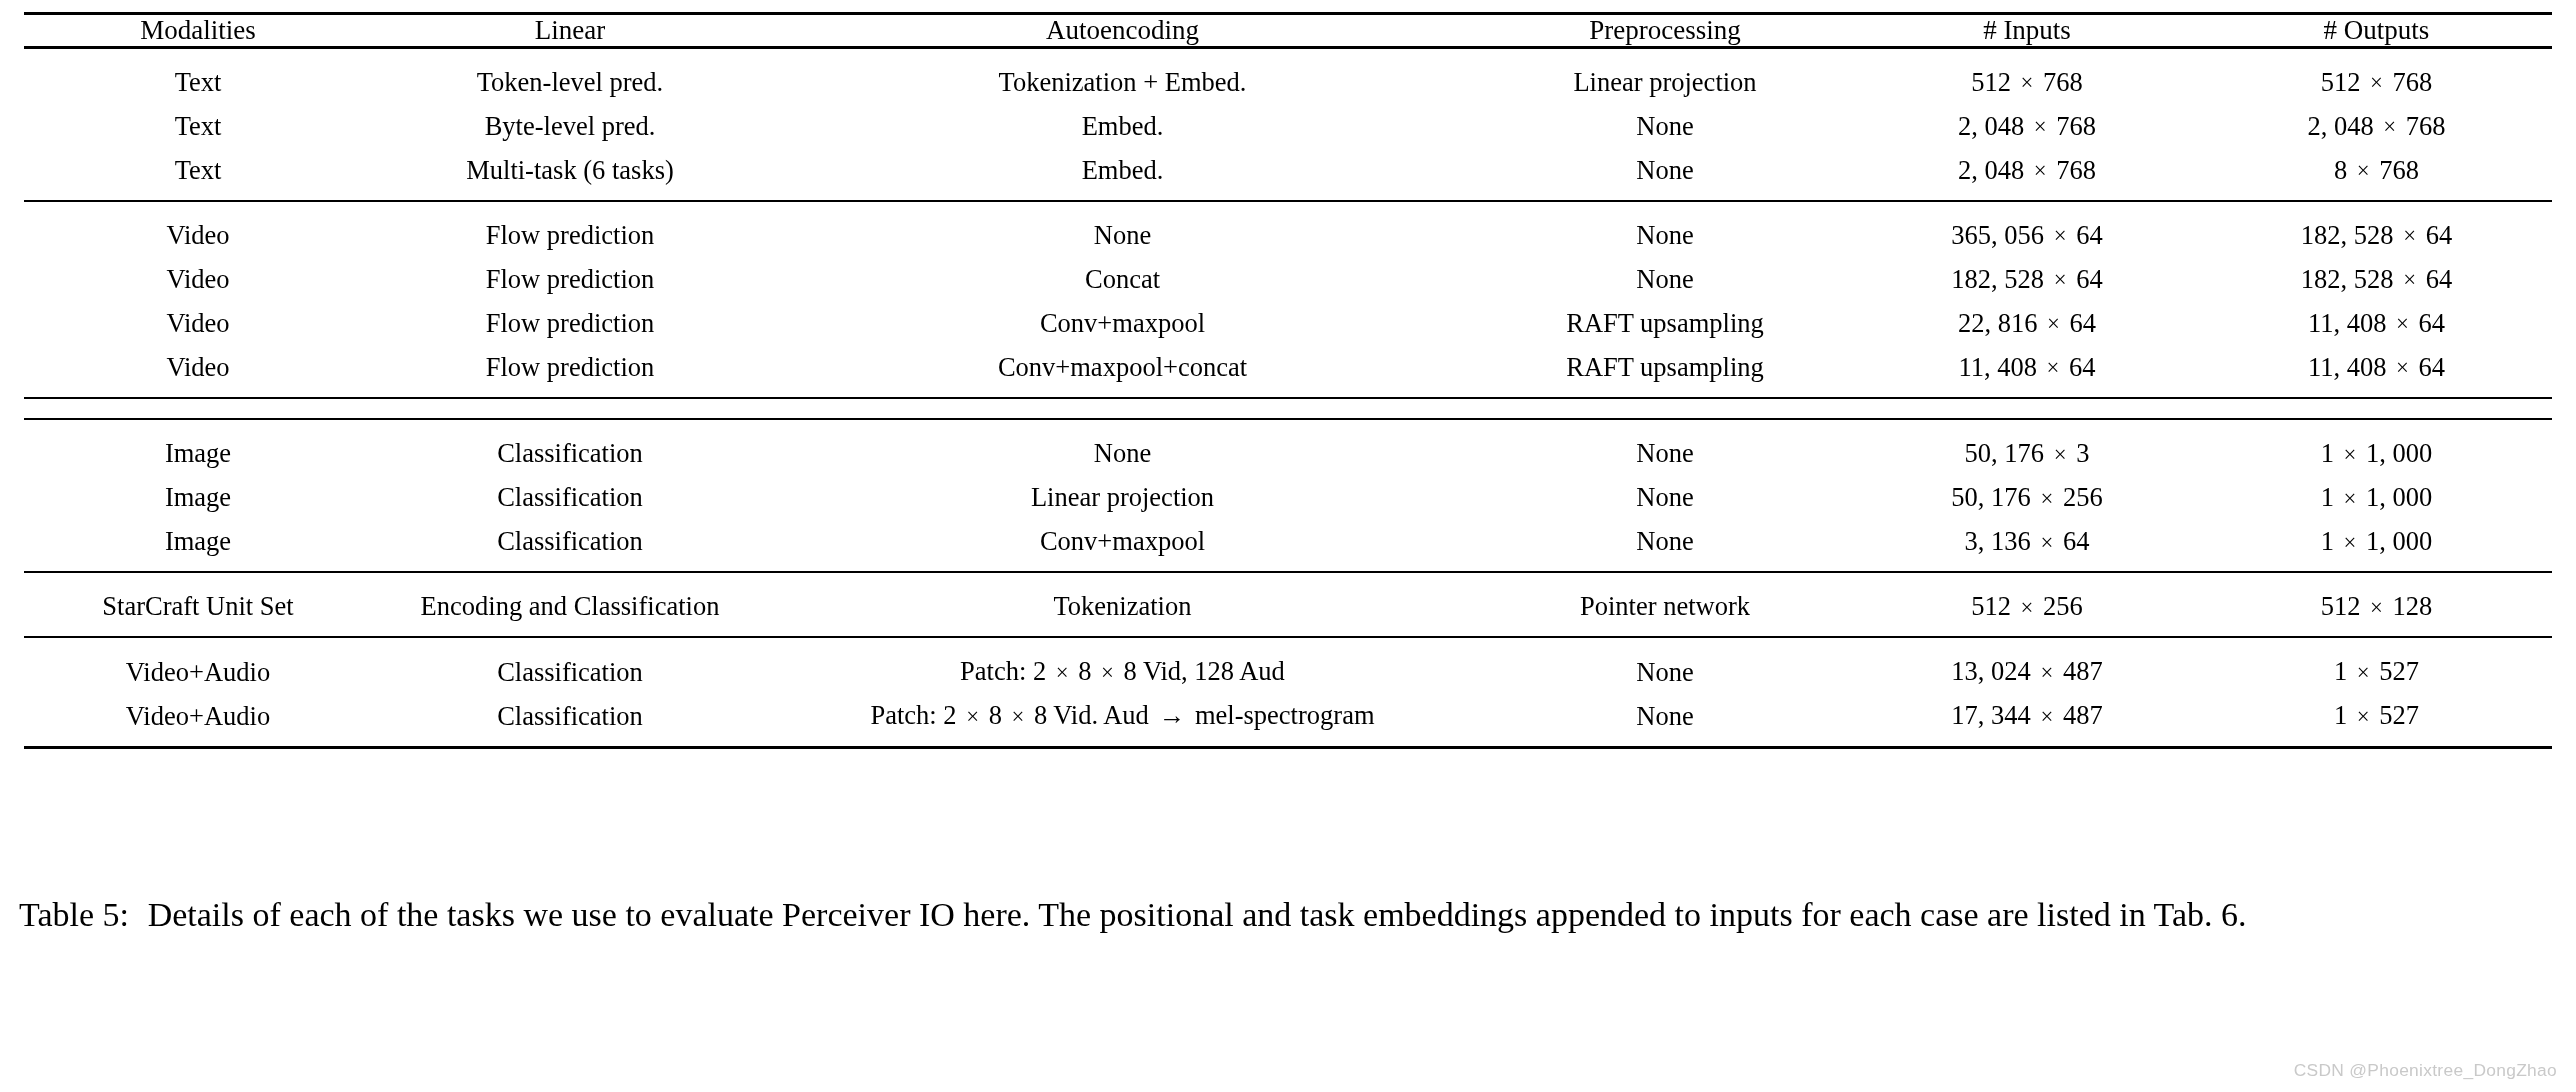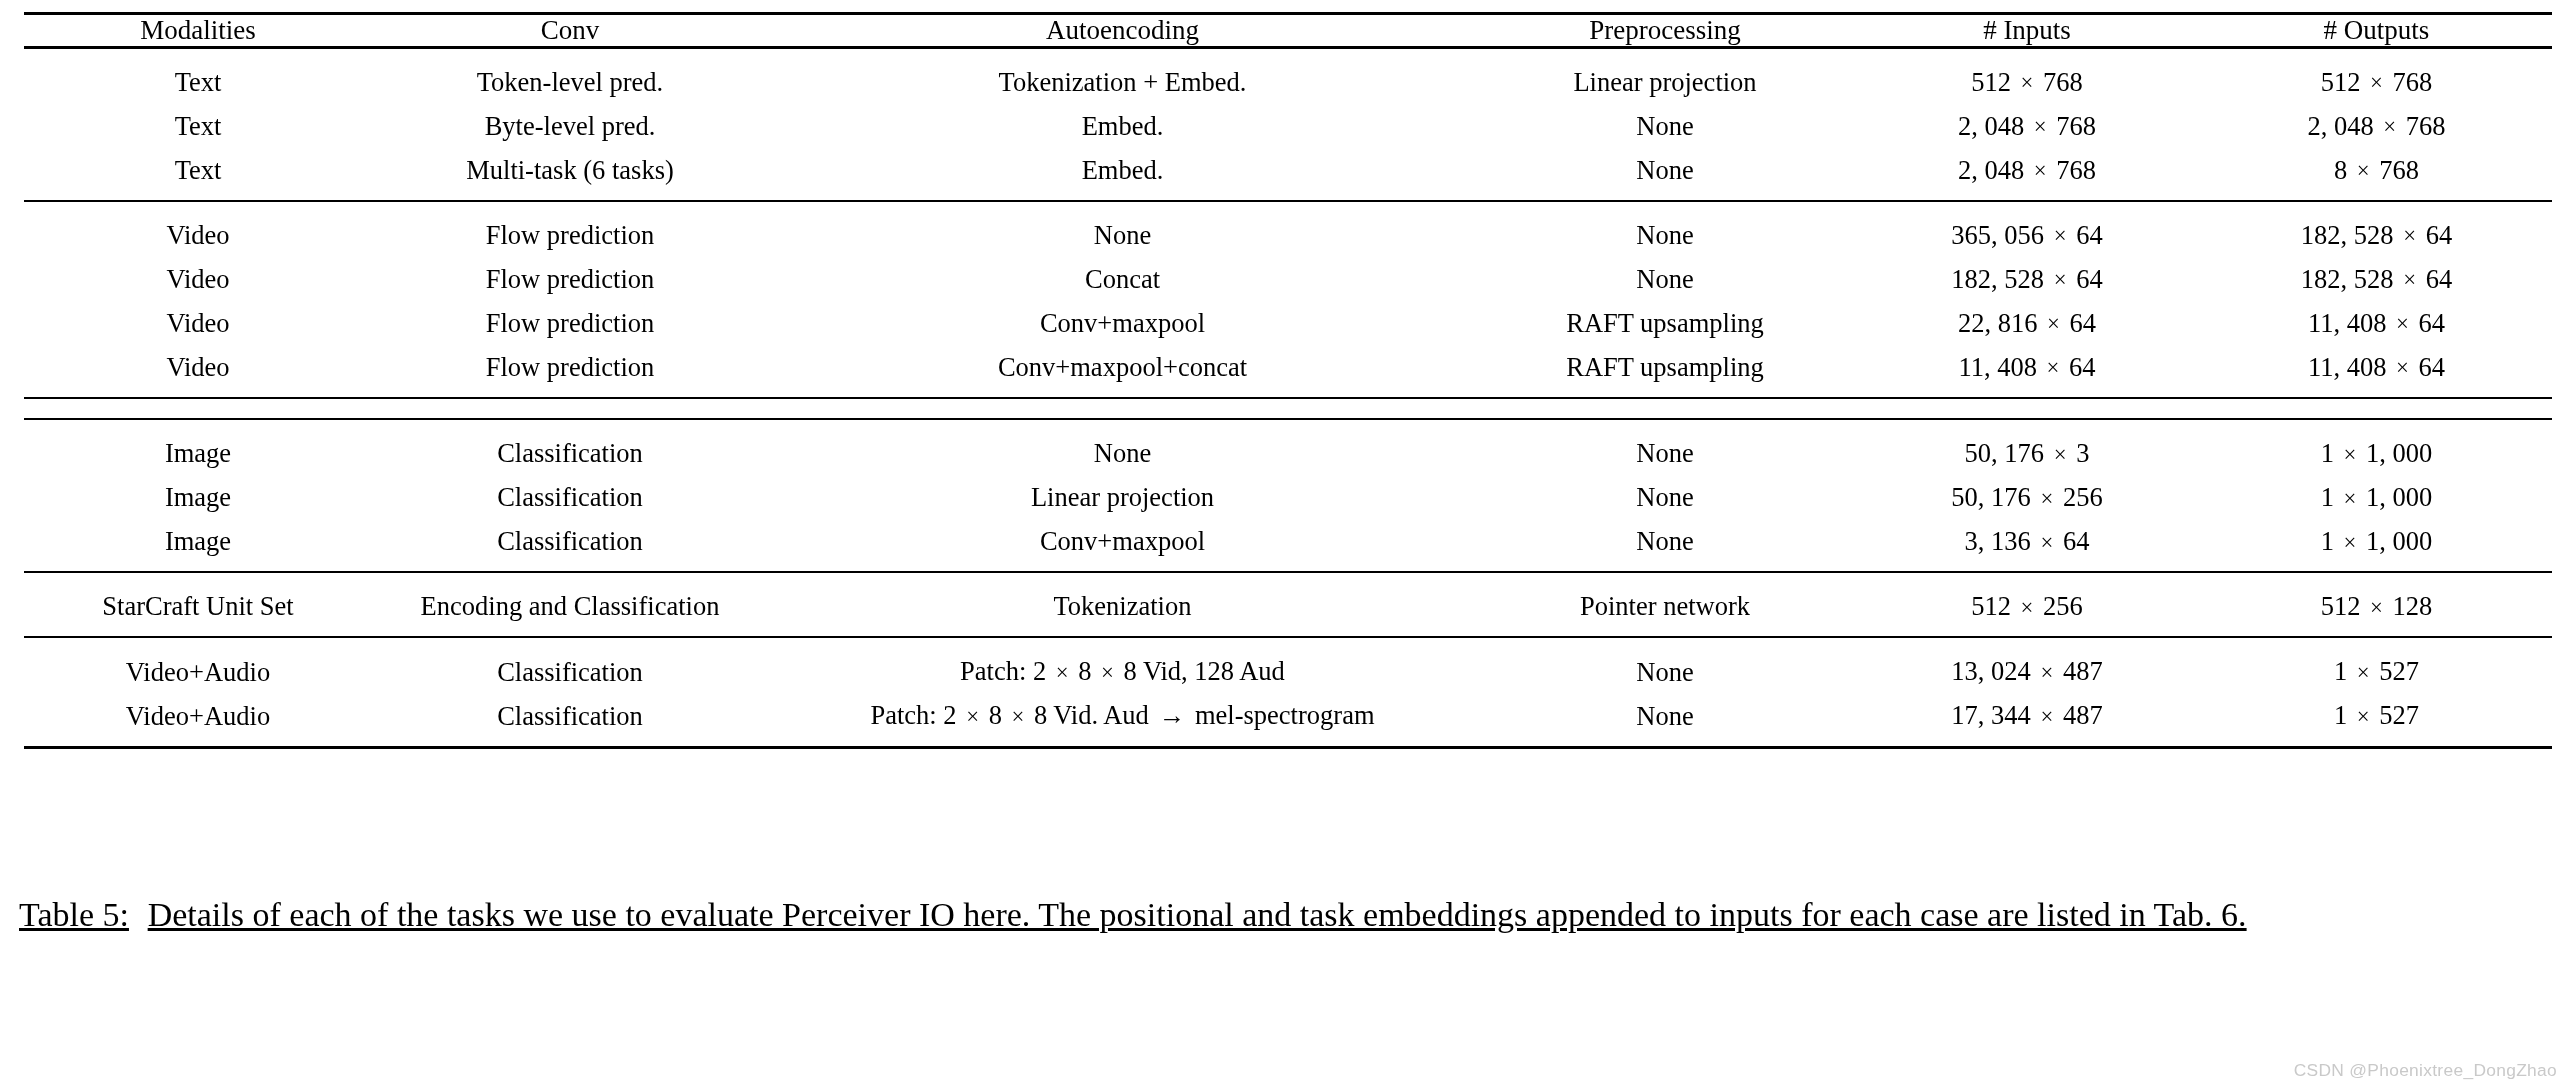--- a/index.html
+++ b/index.html
@@ -106,21 +106,20 @@
   
   .caption {
     position: absolute;
     left: 19px;
     top: 893px;
     width: 2537px;
     font-size: 34px;
     line-height: 1.32;
     text-align: left;
     color: #000;
-    text-decoration: underline;
   }
   .caption .cap-label {
     white-space: nowrap;
   }
   .caption .cap-gap { display: inline-block; width: 0.55em; }
 
   
   .watermark {
     position: absolute;
     right: 19px;
@@ -149,21 +148,21 @@
       </colgroup>
 
       <thead>
         <tr class="rule-row">
           <td colspan="6">
               <div class="rule rule-thick"></div>
             </td>
         </tr>
         <tr>
           <th>Modalities</th>
-          <th>Conv</th>
+          <th>Linear</th>
           <th>Autoencoding</th>
           <th>Preprocessing</th>
           <th># Inputs</th>
           <th># Outputs</th>
         </tr>
         <tr class="rule-row">
           <td colspan="6">
               <div class="rule rule-thick"></div>
             </td>
         </tr>

